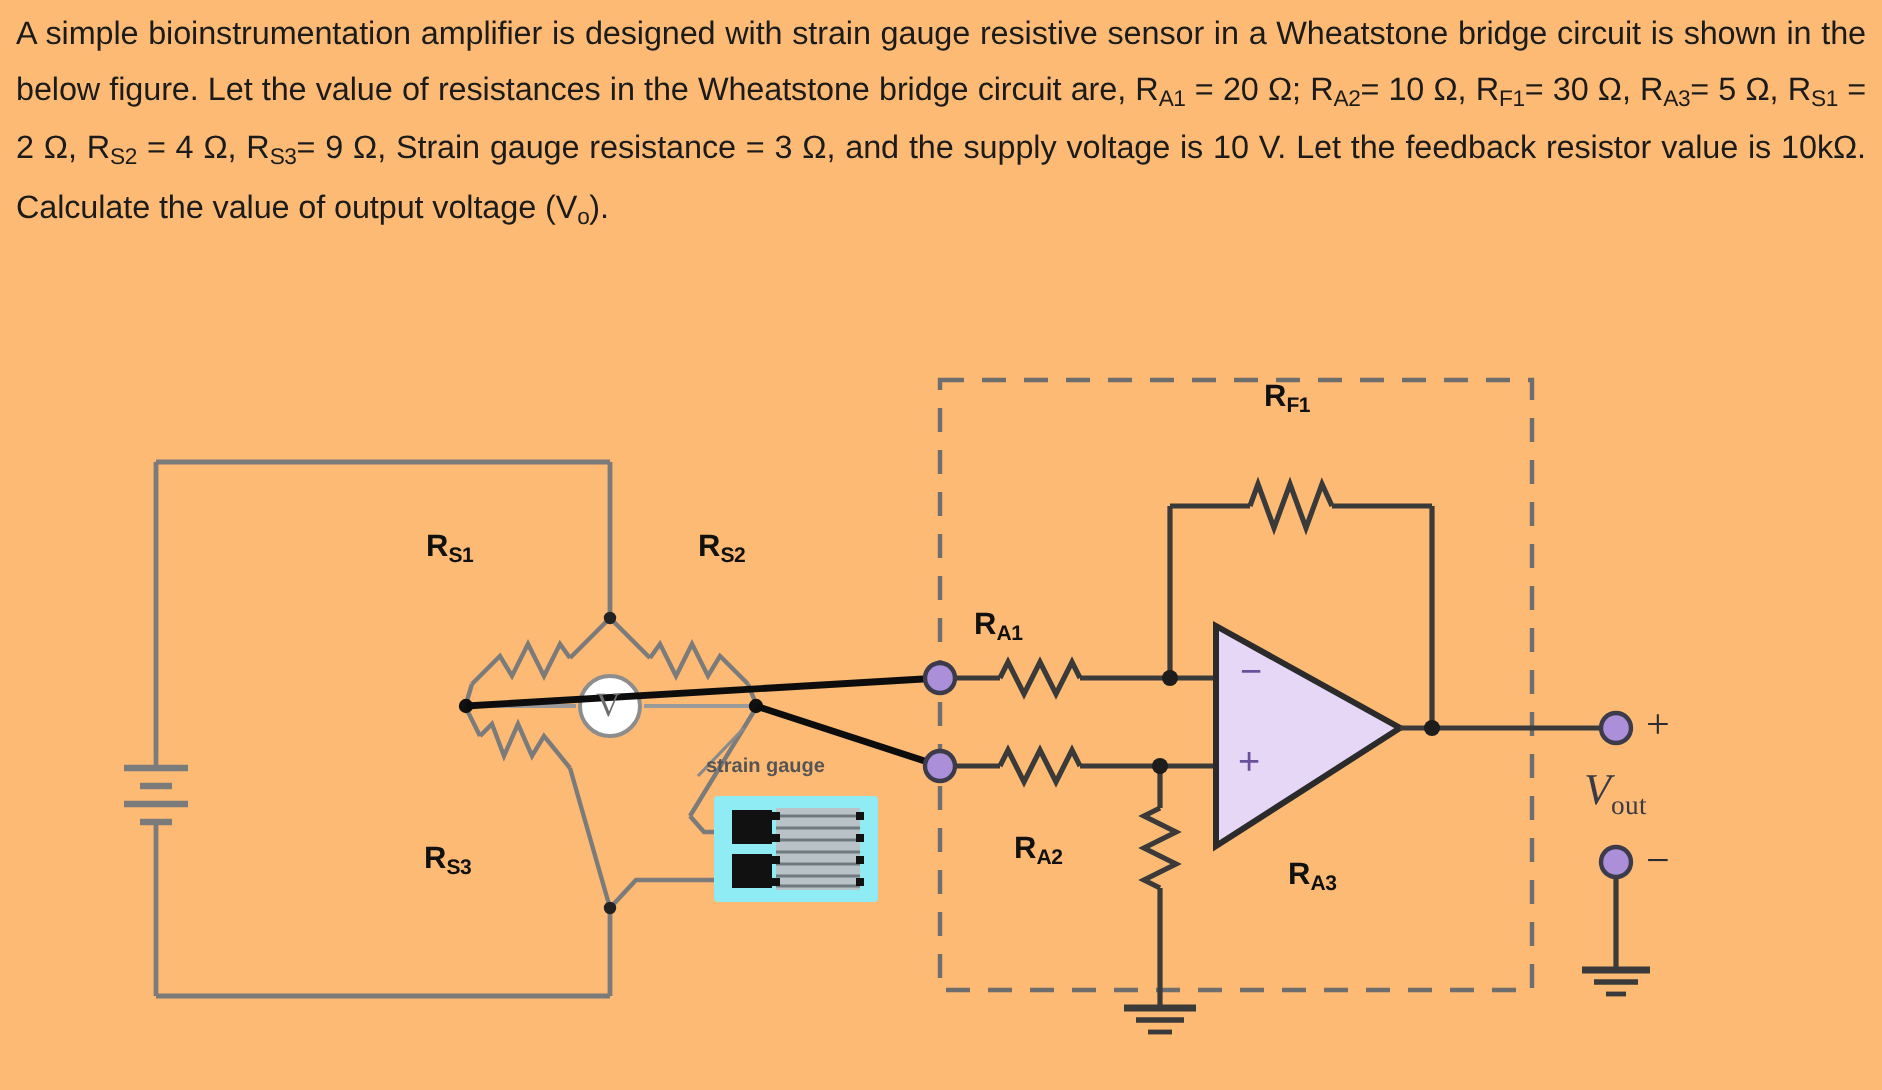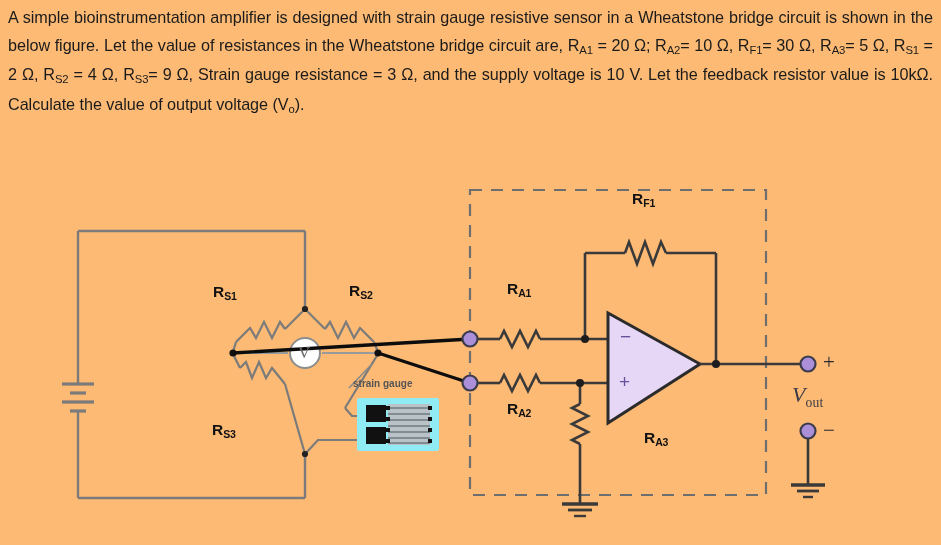--- a/index.html
+++ b/index.html
@@ -247,29 +247,29 @@
         <path d="M808 263 L808 309" stroke="#3a3a3a" stroke-width="2.6" fill="none"></path>
       </g>
       <g stroke="#3a3a3a" stroke-linecap="butt">
         <path d="M791 309 L825 309" stroke-width="3.4"></path>
         <path d="M797 315 L819 315" stroke-width="2.8"></path>
         <path d="M803 321 L813 321" stroke-width="2.4"></path>
       </g>
 
     </svg>
 
-    <div class="fig-label" style="left:213px; top:107px;"><span>R</span><sub>S1</sub></div>
-
-    <div class="fig-label" style="left:349px; top:106px;text-align:center;"><span>R</span><sub>S2</sub></div>
+    <div class="fig-label" style="left:213px; top:89px;"><span>R</span><sub>S1</sub></div>
+
+    <div class="fig-label" style="left:349px; top:89px;text-align:center;"><span>R</span><sub>S2</sub></div>
 
     <div class="fig-label" style="left:212px; top:245px;"><span>R</span><sub>S3</sub></div>
 
-    <div class="fig-label" style="left:487px; top:104px;margin-left:20px;"><span>R</span><sub>A1</sub></div>
-
-    <div class="fig-label" style="left:507px; top:224px;"><span>R</span><sub>A2</sub></div>
+    <div class="fig-label" style="left:487px; top:128px;"><span>R</span><sub>A1</sub></div>
+
+    <div class="fig-label" style="left:507px; top:240px;"><span>R</span><sub>A2</sub></div>
 
     <div class="fig-label" style="left:644px; top:253px;"><span>R</span><sub>A3</sub></div>
 
     <div class="fig-label" style="left:632px; top:14px;"><span>R</span><sub>F1</sub></div>
 
     <div class="sg-label" style="left:353px; top:202px;">strain gauge</div>
 
     <div style="position:absolute; left:298px; top:167px; font-family:'Liberation Serif',serif; font-size:17px; color:#6d6d6d;">V</div>
 
     <div style="position:absolute; left:620px; top:150px; font-family:'Liberation Sans',sans-serif; font-size:19px; color:#6a4f9a;">−</div>

